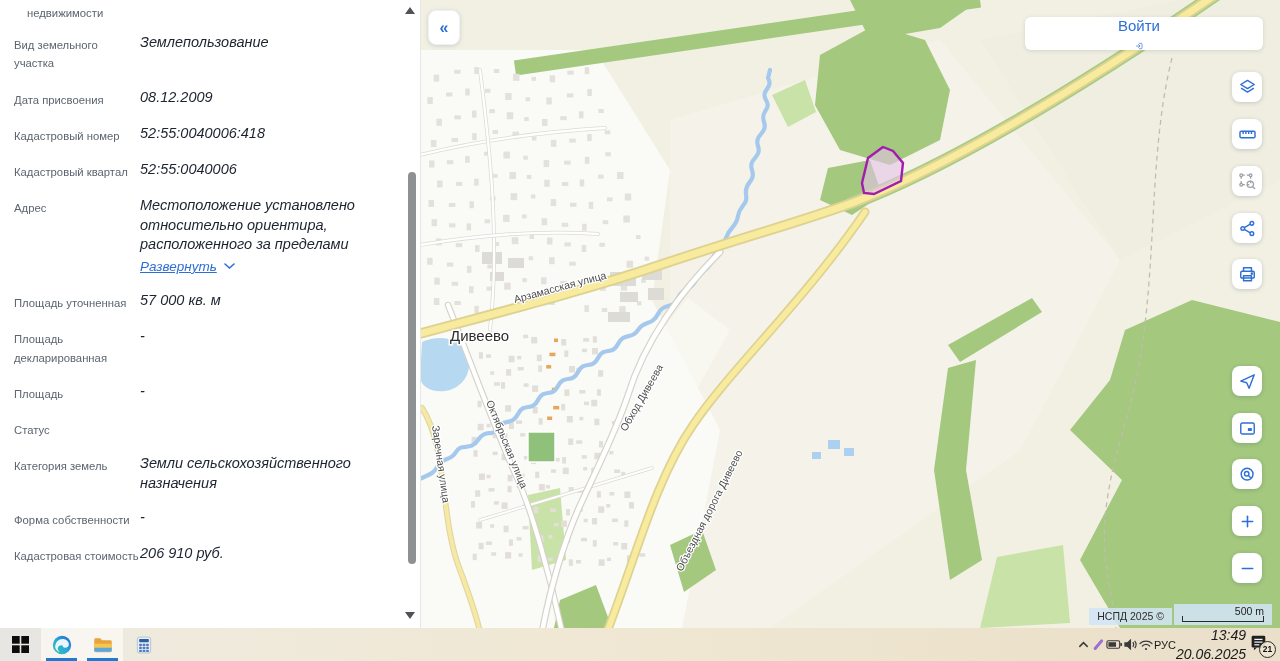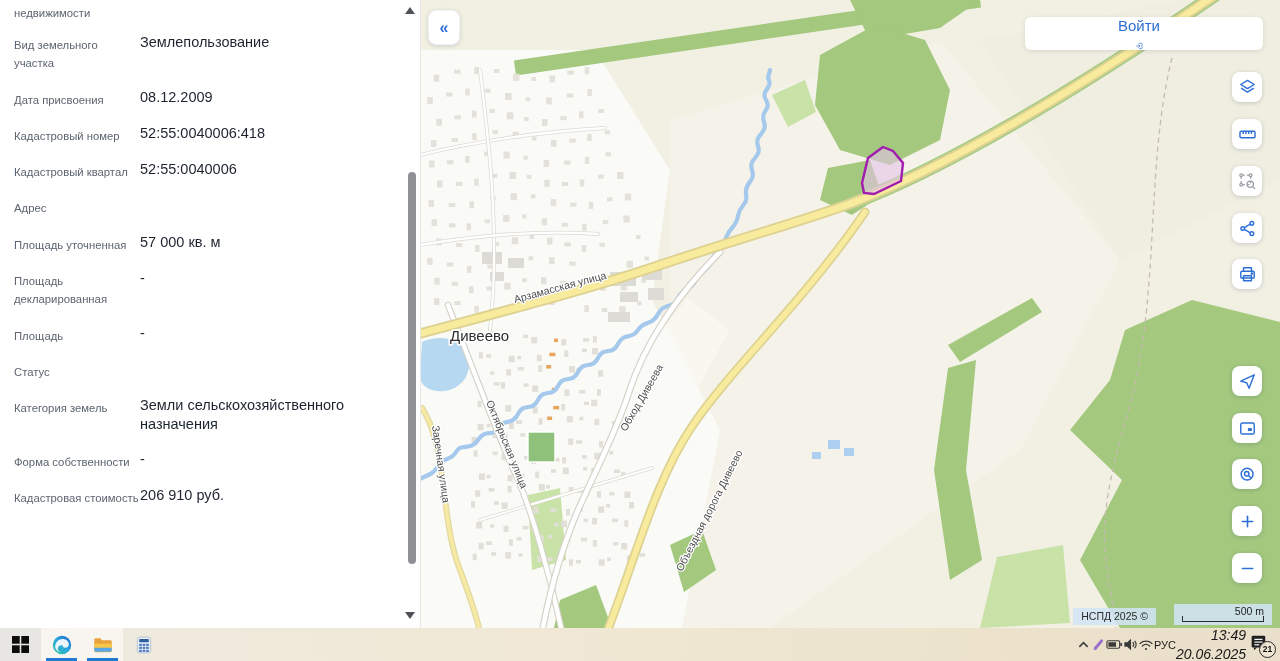--- a/index.html
+++ b/index.html
@@ -3,24 +3,24 @@
 <meta charset="utf-8">
 <style>
   html,body{margin:0;padding:0;background:#000;}
   .app{position:relative;width:1280px;height:661px;overflow:hidden;
        font-family:"Liberation Sans",sans-serif;background:#f2f0e3;}
 
   
   .panel{position:absolute;left:0;top:0;width:420px;height:628px;background:#fff;
          border-right:1px solid #e7e7e7;z-index:20;overflow:hidden;}
   .panel-inner{padding:5px 0 0 14px;}
-  .clipped-label{font-size:11.3px;color:#5c6570;margin:2px 0 14px;}
+  .clipped-label{font-size:11.3px;color:#5c6570;margin:2px 13px 14px;}
   .row{display:flex;margin-bottom:15px;}
   .lbl{width:126px;flex:none;font-size:11.3px;line-height:1.62;color:#5c6570;padding-top:3px;}
-  .val{flex:1;padding-right:30px;font-size:14.5px;line-height:1.32;color:#1d2430;}
+  .val{flex:1;padding-right:30px;font-size:14.5px;line-height:1.32;color:#1d2430;font-style:italic;}
   .expand{margin-top:4px;font-size:13.5px;color:#2e6fd6;text-decoration:underline;cursor:pointer;
           display:inline-flex;align-items:center;}
   .expand svg{margin-left:7px;}
   
   .sb-up,.sb-down{position:absolute;right:5px;width:0;height:0;border-left:5px solid transparent;
           border-right:5px solid transparent;cursor:pointer;}
   .sb-up{top:7px;border-bottom:7px solid #4f5358;}
   .sb-down{bottom:9px;border-top:7px solid #4f5358;}
   .sb-thumb{position:absolute;right:4px;top:172px;width:8px;height:392px;border-radius:4px;
           background:#8e9094;cursor:pointer;}
@@ -38,21 +38,21 @@
           border:1px solid #eef1f6;border-radius:8px;box-shadow:0 1px 4px rgba(40,60,90,.18);
           color:#2e6fd6;font-size:16px;font-weight:bold;display:flex;align-items:center;
           justify-content:center;cursor:pointer;z-index:30;}
   .login-btn{position:absolute;right:17px;top:17px;width:238px;height:33px;background:#fff;
           border-radius:6px;box-shadow:0 1px 4px rgba(40,60,90,.15);display:flex;align-items:center;
           justify-content:flex-end;padding-right:10px;box-sizing:border-box;gap:8px;cursor:pointer;
           color:#2e6fd6;font-size:15px;z-index:30;flex-direction:column;}
   .toolbar-btn{position:absolute;right:18px;width:30px;height:30px;background:#fff;border-radius:8px;
           box-shadow:0 1px 4px rgba(40,60,90,.22);display:flex;align-items:center;justify-content:center;
           cursor:pointer;z-index:30;}
-  .attribution{position:absolute;right:8px;bottom:36px;display:flex;align-items:flex-end;gap:18px;z-index:25;}
+  .attribution{position:absolute;right:8px;bottom:36px;display:flex;align-items:flex-end;gap:2px;z-index:25;}
   .attr-text{background:rgba(210,228,245,.88);font-size:10.5px;color:#2c2c2c;padding:2px 8px 3px;}
   .scale-wrap{background:rgba(210,228,245,.88);padding:1px 8px 3px;width:82px;}
   .scale-label{font-size:10.5px;color:#1e1e1e;text-align:right;}
   .scale-line{height:5px;border:1px solid #2b2b2b;border-top:none;margin-top:-1px;}
 
   
   .taskbar{position:absolute;left:0;top:628px;width:1280px;height:33px;z-index:40;
      background:linear-gradient(90deg,#e9e7e6 0%,#efeadd 12%,#f0e8d4 45%,#ece2cc 80%,#eadfca 100%);
      display:flex;align-items:stretch;}
   .tb-tile{width:41px;display:flex;align-items:center;justify-content:center;position:relative;cursor:pointer;}
@@ -96,20 +96,26 @@
             </span>
           </div>
           <div class="row">
             <span class="lbl">Кадастровый квартал</span>
             <span class="val">
               <div>52:55:0040006</div>
             </span>
           </div>
           <div class="row">
             <span class="lbl">Адрес</span>
+            <span class="val"><div>Местоположение установлено относительно ориентира, расположенного за пределами</div><span class="expand">
+                <span>Развернуть</span>
+                <svg width="11" height="7" viewBox="0 0 11 7" fill="none" stroke="#2e6fd6" stroke-width="1.6" stroke-linecap="round">
+                  <polyline points="1,1 5.5,5 10,1"></polyline>
+                </svg>
+              </span></span>
           </div>
           <div class="row">
             <span class="lbl">Площадь уточненная</span>
             <span class="val">
               <div>57 000 кв. м</div>
             </span>
           </div>
           <div class="row">
             <span class="lbl">Площадь декларированная</span>
             <span class="val">

